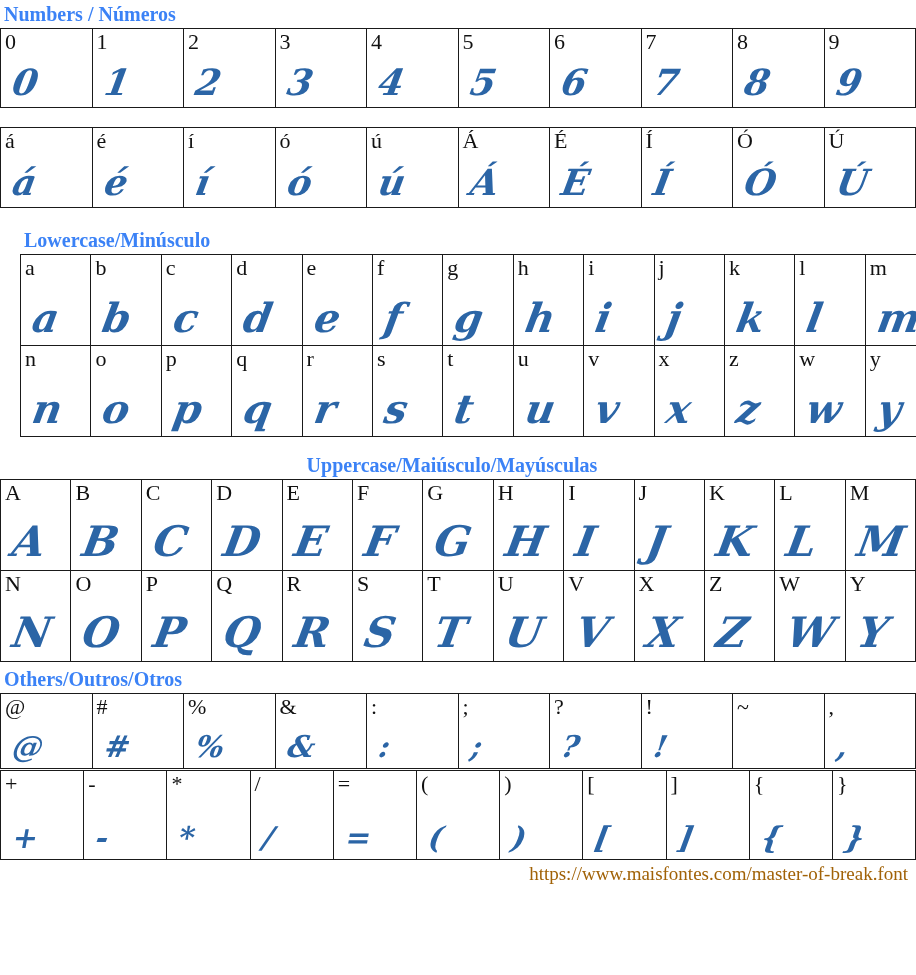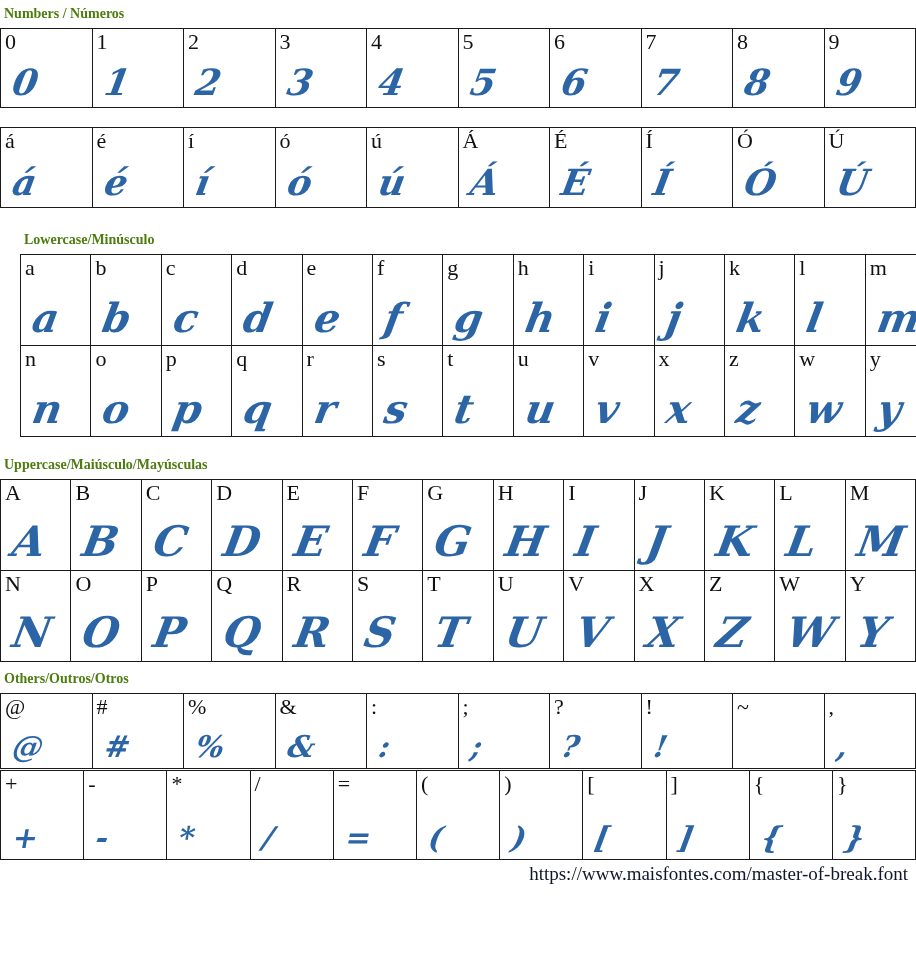--- a/index.html
+++ b/index.html
@@ -8,24 +8,24 @@
   body {
     width:916px; height:975px;
     background:#ffffff;
     font-family:"Liberation Serif", serif;
     color:var(--ink);
     overflow:hidden;
   }
   #specimen { padding-top:2px; }
   .section-title {
     font-weight:bold;
-    font-size:14px;
+    font-size:20px;
     line-height:24px;
     margin:0 16px 2px 4px;
-    color:#4d7c0f;
+    color:#3b82f6;
   }
   .glyph-row {
     display:flex;
     width:916px;
     border-top:1px solid var(--line);
     border-left:1px solid var(--line);
     background:#fff;
   }
   .glyph-row + .glyph-row { margin-top:-1px; }
   #sec-others .glyph-row + .glyph-row { margin-top:1px; }
@@ -54,34 +54,34 @@
   }
   
   #sec-numbers .glyph-row { height:80px; }
   #sec-numbers .cell-glyph { font-size:36px; }
   #sec-accentuation { margin-top:19px; }
   #sec-accentuation .glyph-row { height:81px; }
   #sec-accentuation .cell-glyph { font-size:36px; }
   #sec-lowercase { margin-top:20px;padding-left:20px; }
   #sec-lowercase .glyph-row { height:92px; }
   #sec-lowercase .cell-glyph { font-size:40px; }
-  #sec-uppercase { margin-top:16px; }
+  #sec-uppercase { margin-top:16px;text-align:center; }
   #sec-uppercase .glyph-row { height:92px; }
   #sec-uppercase .cell-glyph { font-size:42px; }
   #sec-others { margin-top:5px; }
   #sec-others .glyph-row-0 { height:76px; }
   #sec-others .glyph-row-1 { height:90px; }
   #sec-others .cell-glyph { font-size:30px; }
   .footer {
     width:912px;
     text-align:right;
     font-size:19px;
     margin-top:3px;
     padding-right:4px;
-    color:#0f172a;
+    color:#a16207;
   }
 </style>
 </head>
 <body>
 
 <div id="specimen">
     <div id="sec-numbers">
       <div class="section-title">Numbers / Números</div>
       <div class="glyph-row glyph-row-0">
         <div class="glyph-cell">

